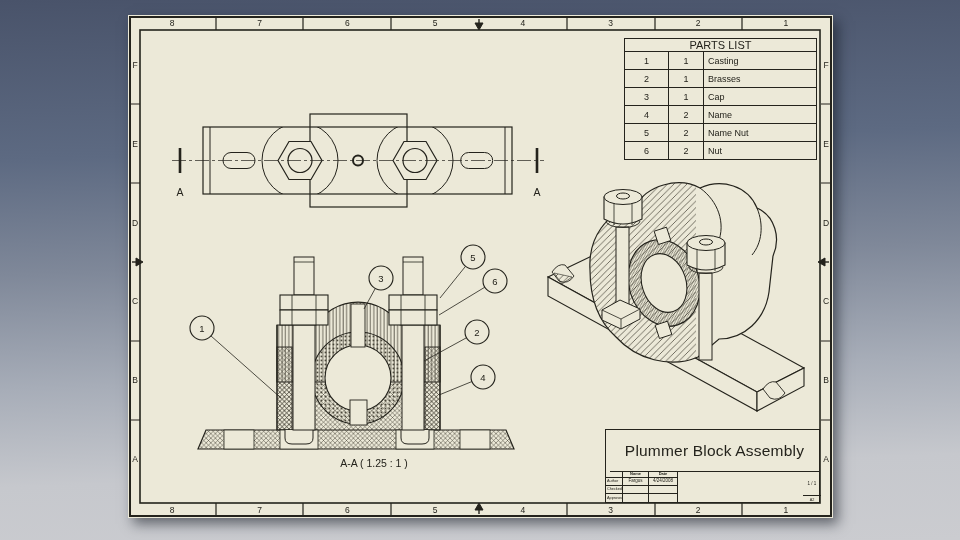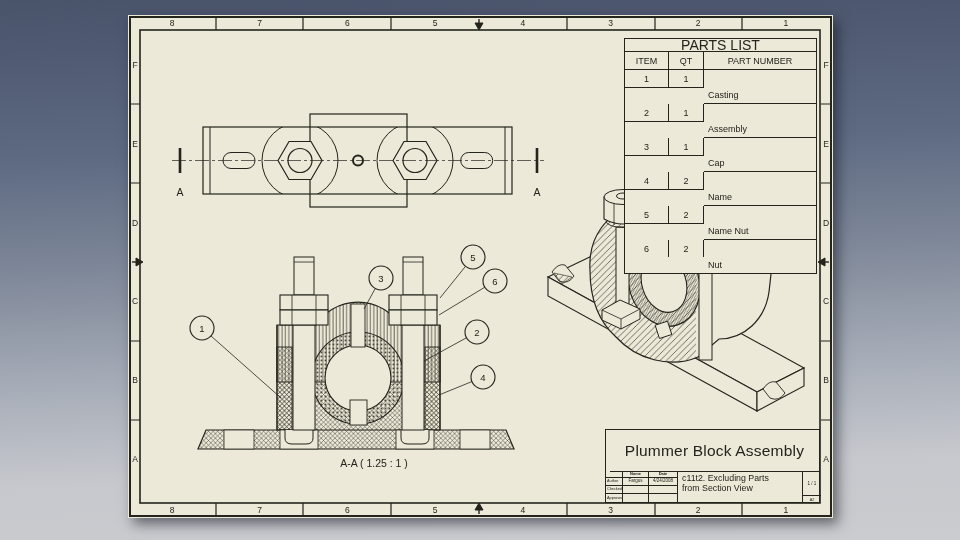--- a/index.html
+++ b/index.html
@@ -7,28 +7,28 @@
   .scene{position:absolute;inset:0;
     background:linear-gradient(178deg,#49536a 0%,#5d6a82 28%,#7f8899 48%,#a7adb8 68%,#c6c8cd 85%,#cbccd0 100%);}
   .sheet{position:absolute;left:128px;top:15px;width:705px;height:503px;background:#ece9d8;
     box-shadow:5px 6px 12px rgba(15,20,30,.55);}
   .sheet svg{position:absolute;inset:0;}
   .zone{position:absolute;transform:translate(-50%,-50%);font-size:8.5px;color:#24231c;line-height:1;}
   
   .parts-list{position:absolute;left:496px;top:23px;width:191px;background:#ece9d8;
     border:1.5px solid #24231c;color:#24231c;}
   .pl-title{height:12px;border-bottom:1px solid #24231c;display:flex;align-items:center;justify-content:center;
-    font-size:14px;}
+    font-size:11px;}
   .pl-head,.pl-row{display:grid;grid-template-columns:44px 35px 1fr;}
   .pl-head>div{height:17px;border-bottom:1px solid #24231c;font-size:9px;}
   .pl-row>div{height:17px;border-bottom:1px solid #24231c;font-size:9px;}
   .pl-row:last-child>div{border-bottom:none;}
   .pl-cell,.pl-hcell{display:flex;align-items:center;justify-content:center;border-right:1px solid #24231c;}
   .pl-head>div:last-child,.pl-row>div:last-child{border-right:none;}
-  .pl-row>div:last-child{justify-content:flex-start;padding-left:4px;margin-top:16px;}
+  .pl-row>div:last-child{justify-content:flex-start;padding-left:4px;}
   
   .title-block{position:absolute;left:477px;top:414px;width:215px;height:74px;border:1.6px solid #24231c;
     color:#24231c;background:#ece9d8;box-sizing:border-box;}
   .tb-title{position:absolute;left:4px;right:0;top:0;height:41px;border-bottom:1.4px solid #24231c;
     display:flex;align-items:center;justify-content:center;font-size:15.5px;letter-spacing:.2px;}
   .tb-fields{position:absolute;left:0;right:0;top:41px;bottom:0;}
   .fc{position:absolute;box-sizing:border-box;border-right:1px solid #24231c;border-bottom:1px solid #24231c;
     display:flex;align-items:center;justify-content:center;overflow:hidden;line-height:1;}
   .fc.lbl{font-size:3.8px;justify-content:flex-start;padding-left:1px;}
   .fc.hd{font-size:4px;font-weight:bold;}
@@ -250,35 +250,30 @@
         <span class="zone" style="left: 7px; top: 286.4px;">C</span>
         <span class="zone" style="left: 698px; top: 286.4px;">C</span>
         <span class="zone" style="left: 7px; top: 365.2px;">B</span>
         <span class="zone" style="left: 698px; top: 365.2px;">B</span>
         <span class="zone" style="left: 7px; top: 444px;">A</span>
         <span class="zone" style="left: 698px; top: 444px;">A</span>
       </div>
 
     <div class="parts-list">
       <div class="pl-title">PARTS LIST</div>
-      <div class="pl-head">
-        <div class="pl-hcell">ITEM</div>
-        <div class="pl-hcell">QT</div>
-        <div class="pl-hcell">PART NUMBER</div>
-      </div>
       <div>
           <div class="pl-row">
             <div class="pl-cell">1</div>
             <div class="pl-cell">1</div>
             <div class="pl-cell">Casting</div>
           </div>
           <div class="pl-row">
             <div class="pl-cell">2</div>
             <div class="pl-cell">1</div>
-            <div class="pl-cell">Assembly</div>
+            <div class="pl-cell">Brasses</div>
           </div>
           <div class="pl-row">
             <div class="pl-cell">3</div>
             <div class="pl-cell">1</div>
             <div class="pl-cell">Cap</div>
           </div>
           <div class="pl-row">
             <div class="pl-cell">4</div>
             <div class="pl-cell">2</div>
             <div class="pl-cell">Name</div>
@@ -308,23 +303,19 @@
         <div class="fc val" style="left:43px;top:7px;width:29px;height:8px;">4/24/2008</div>
 
         <div class="fc lbl" style="left:0;top:15px;width:17px;height:8px;">Checked</div>
         <div class="fc val" style="left:17px;top:15px;width:26px;height:8px;"></div>
         <div class="fc val" style="left:43px;top:15px;width:29px;height:8px;"></div>
 
         <div class="fc lbl" style="left:0;top:23px;width:17px;height:9px;border-bottom:none;">Approved</div>
         <div class="fc val" style="left:17px;top:23px;width:26px;height:9px;border-bottom:none;"></div>
         <div class="fc val" style="left:43px;top:23px;width:29px;height:9px;border-bottom:none;"></div>
 
-        <div class="tb-desc">
-          <div>c11t2. Excluding Parts</div>
-          <div>from Section View</div>
-        </div>
         <div class="tb-sheet">1 / 1</div>
         <div class="tb-size">A2</div>
       </div>
     </div>
 
   </div>
 </div>
 
 </body></html>

